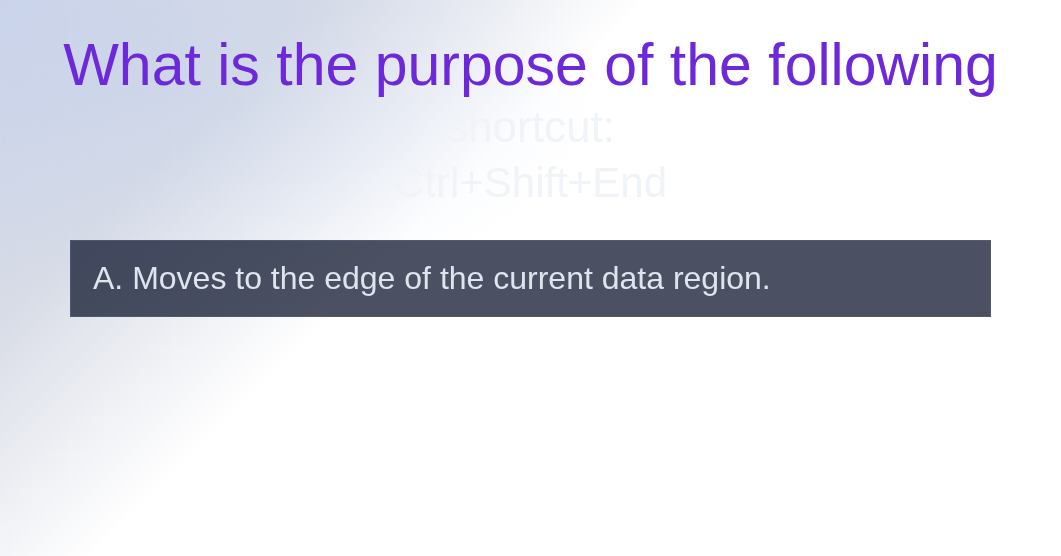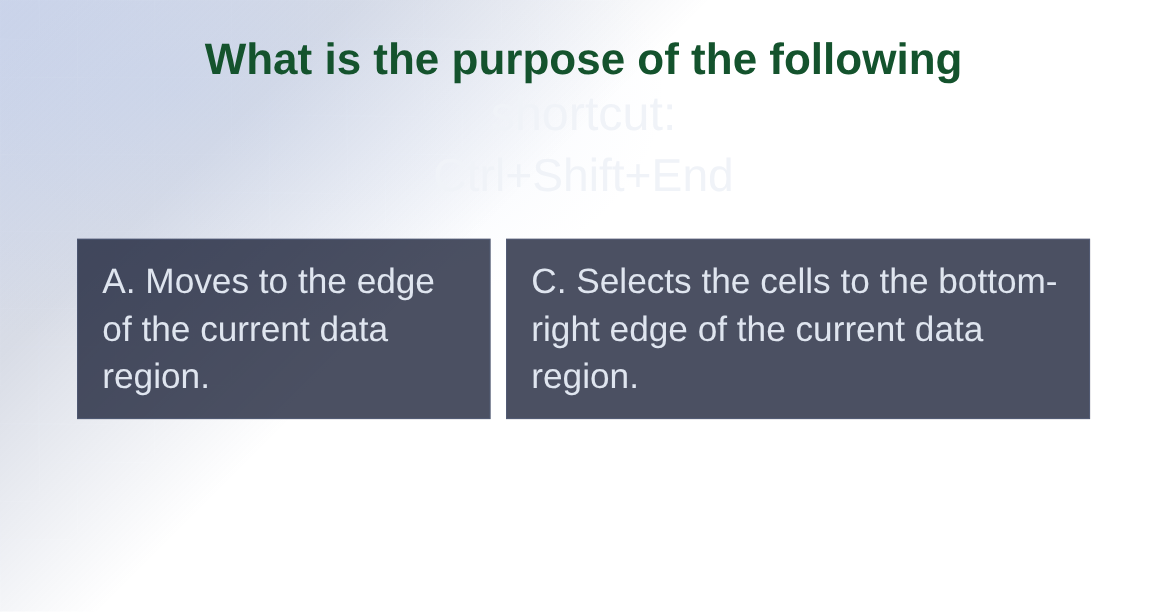--- a/index.html
+++ b/index.html
@@ -32,43 +32,43 @@
       background: radial-gradient(ellipse at 15% 15%, rgba(180,200,240,0.25) 0%, transparent 35%);
       pointer-events: none;
     }
     .question-header {
       text-align: center;
       margin-bottom: 30px;
       position: relative;
       z-index: 2;
     }
     .question-line1 {
-      font-size: 40px;
-      font-weight: 700;
+      font-size: 59px;
+      font-weight: 400;
       line-height: 1.2;
-      color: #14532d;
+      color: #6d28d9;
     }
     .question-line2 {
       font-size: 44px;
       font-weight: 400;
       line-height: 1.2;
       color: #f0f3f8;
     }
     .question-shortcut {
       font-size: 42px;
       font-weight: 500;
       line-height: 1.3;
       color: #f0f3f8;
       margin-top: 2px;
     }
     .options {
       position: relative;
       z-index: 2;
       display: flex;
-      flex-direction: row;
+      flex-direction: column;
       gap: 14px;
       padding: 0 20px;
     }
     .option {
       background: rgba(15, 22, 45, 0.75);
       border: 1px solid rgba(100,120,160,0.3);
       padding: 16px 22px;
       font-size: 32px;
       font-weight: 400;
       color: #dfe5ef;
@@ -92,18 +92,13 @@
   <div class="question-line2">shortcut:</div>
   <div class="question-shortcut">Ctrl+Shift+End</div>
 </div>
 
 <div class="options">
   <div class="option">
     <span class="option-letter">A.</span>
     <span> </span>
     <span class="option-text">Moves to the edge of the current data region.</span>
   </div>
-  <div class="option">
-    <span class="option-letter">C.</span>
-    <span> </span>
-    <span class="option-text">Selects the cells to the bottom-right edge of the current data region.</span>
-  </div>
 </div>
 
 </body></html>

